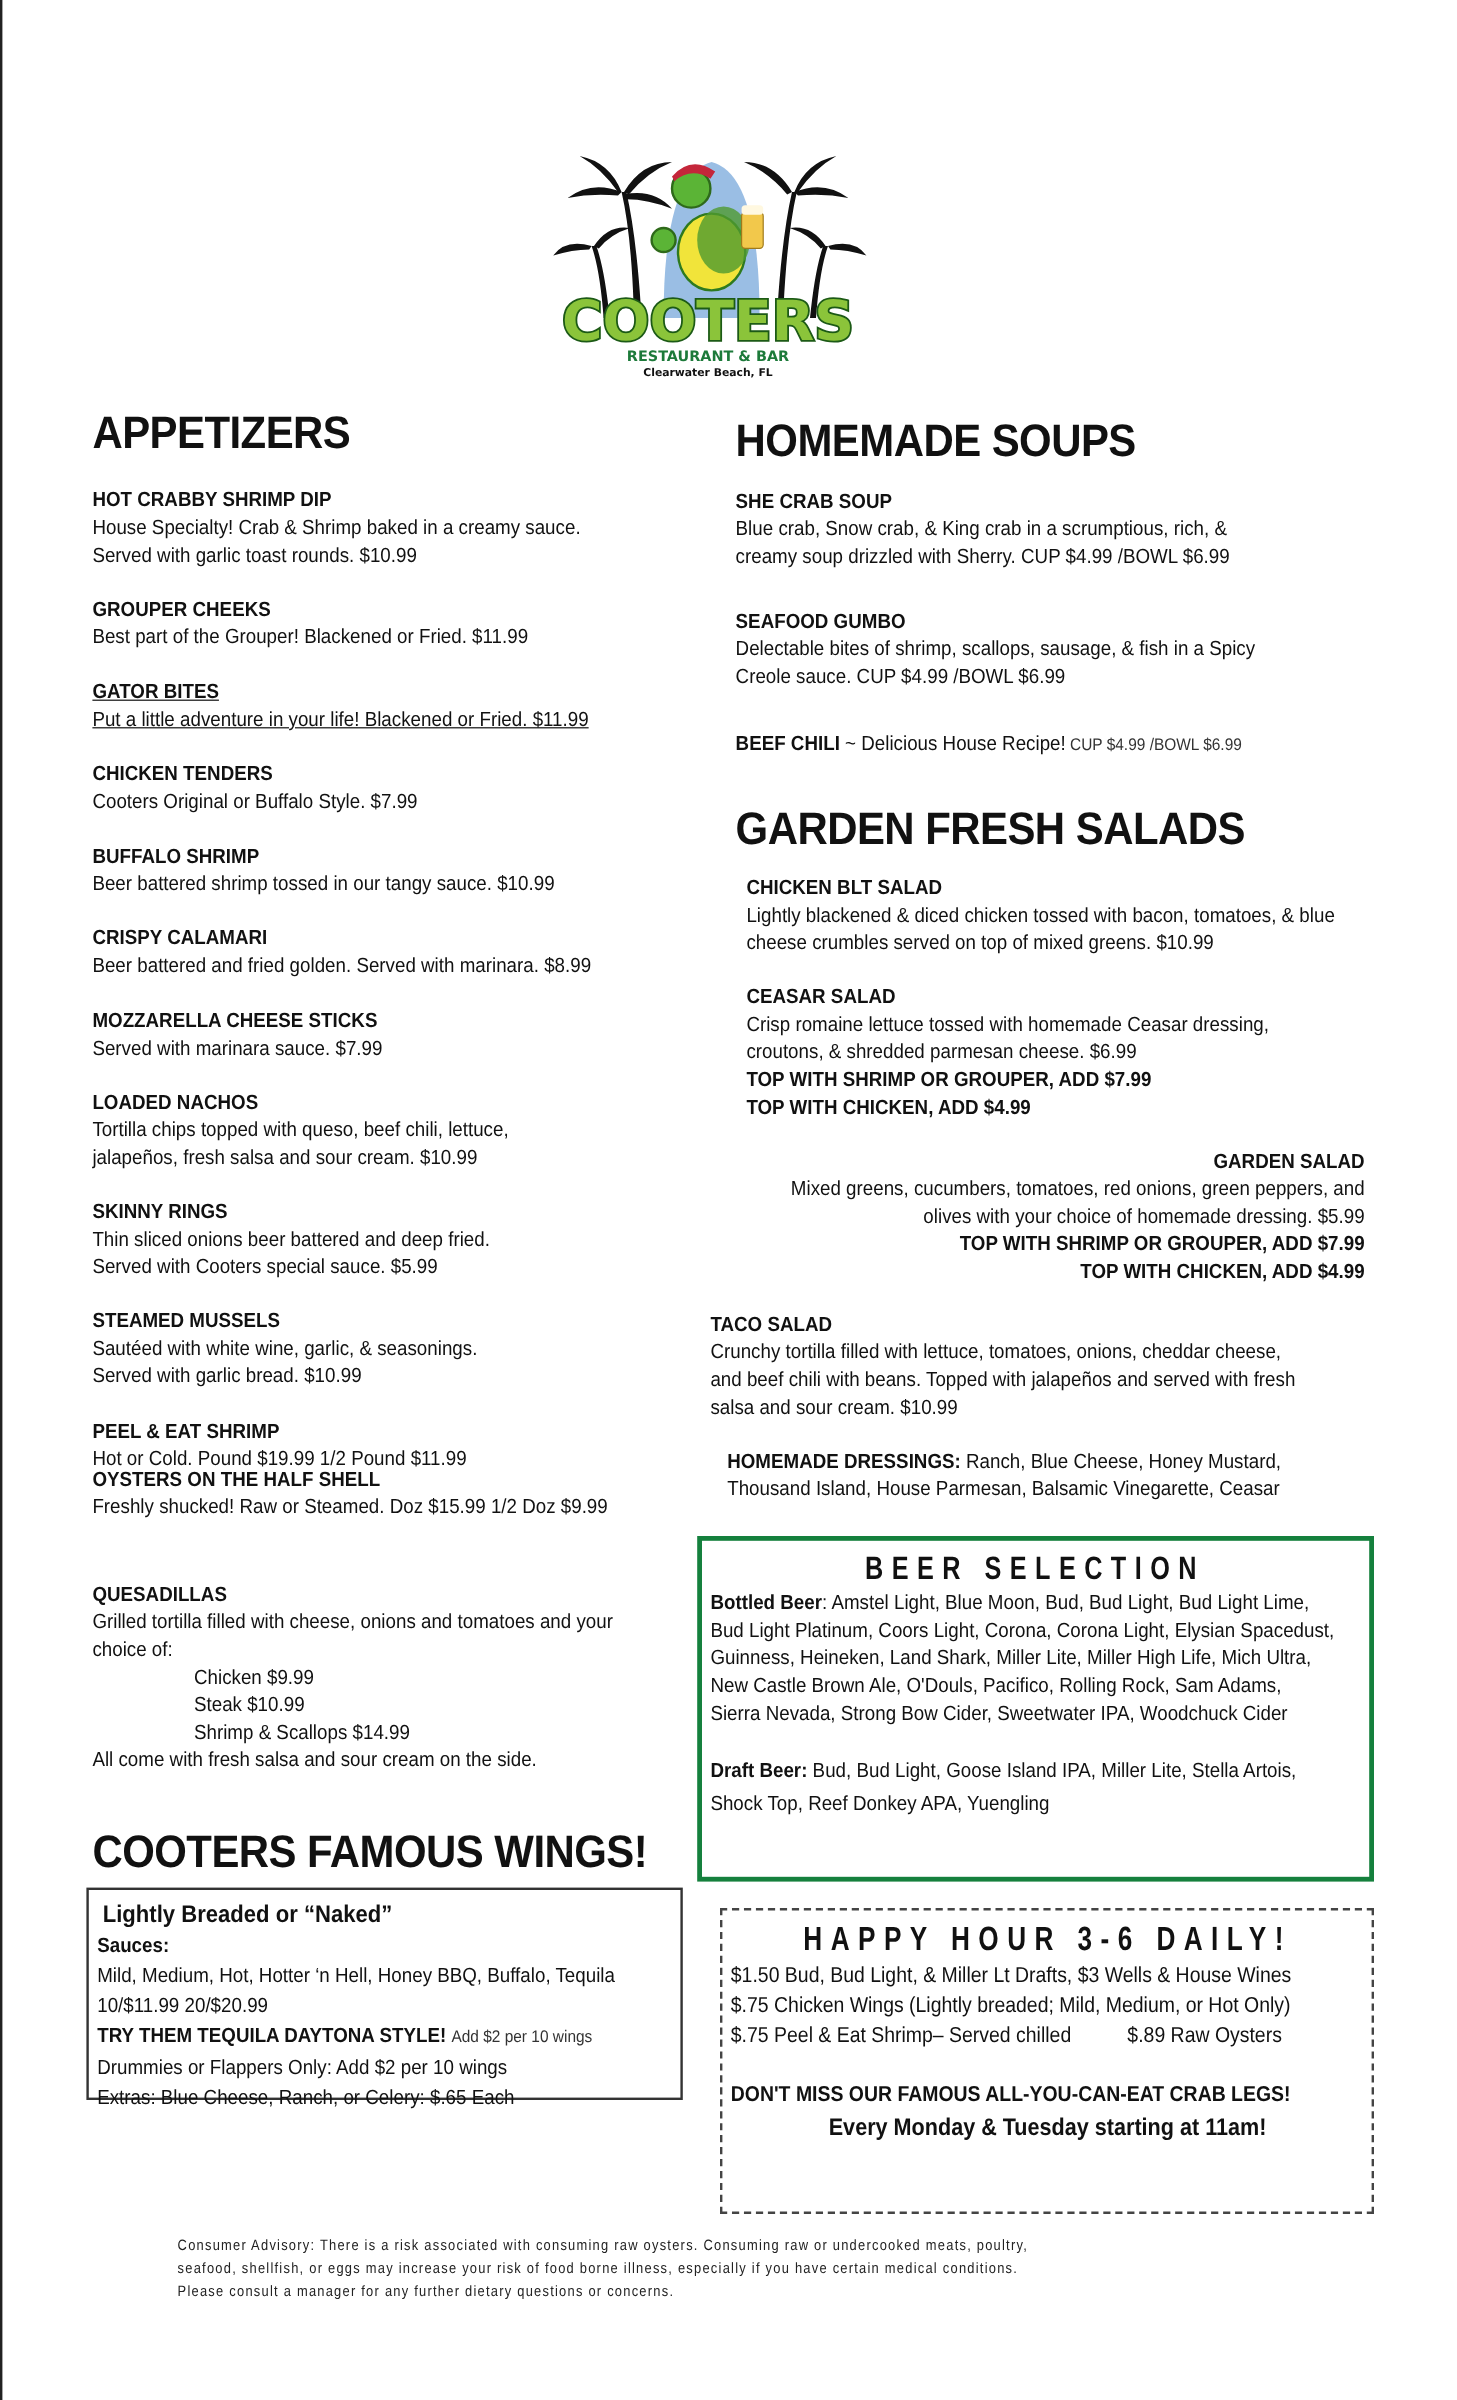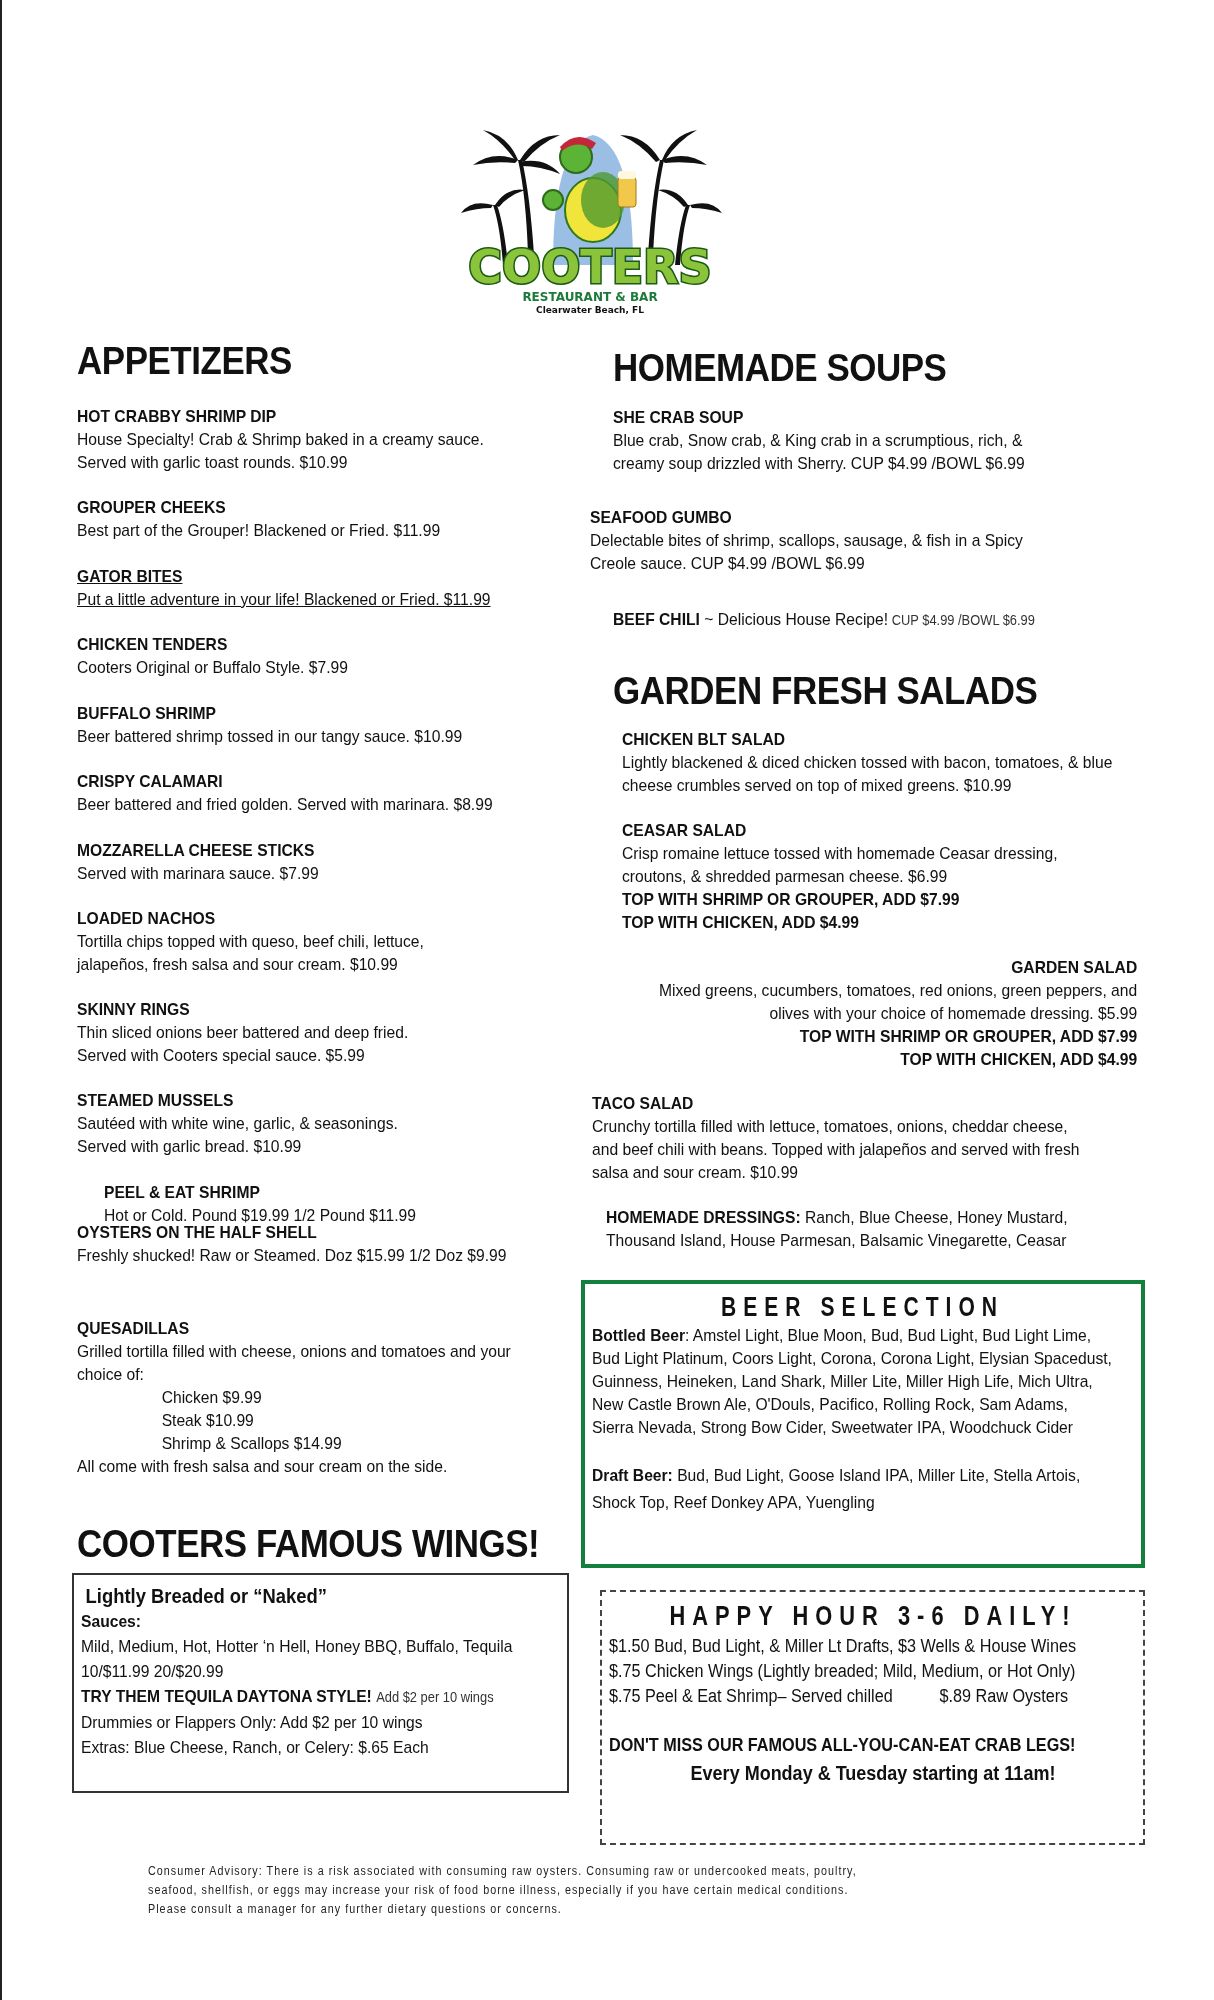--- a/index.html
+++ b/index.html
@@ -17,21 +17,21 @@
   .item-name { font-weight:bold; font-size:17px; line-height:22px; transform:scaleX(0.92); transform-origin:left; display:block; white-space:nowrap; }
   .item-desc { font-size:17px; line-height:23px; transform:scaleX(0.92); transform-origin:left; display:block; white-space:nowrap; }
   .bold-line { font-weight:bold; }
 
   
   #appetizers { left:77px; top:342px; width:500px; }
   .app-list { position:absolute; left:77px; width:500px; }
   .indent { padding-left:92px; }
 
   #wings-title { left:77px; top:1525px; }
-  .wings-box { position:absolute; left:72px; top:1573px; width:497px; height:220px;
+  .wings-box { position:absolute; left:72px; top:1573px; width:497px; height:177px;
                border:2px solid #333; box-sizing:border-box; padding:8px 24px 0 7px; }
   .wings-box .line { font-size:17px; line-height:25px; white-space:nowrap; transform:scaleX(0.92); transform-origin:left; }
   .wings-sub { font-weight:bold; font-size:20px !important; line-height:26px !important; padding-left:5px; }
   .small-grey { font-size:14px; color:#333; font-weight:normal; }
 
   
   #soups-title { left:613px; top:349px; }
   #salads-title { left:613px; top:672px; }
 
   .beer-box { position:absolute; left:581px; top:1280px; width:564px; height:288px;
@@ -130,21 +130,21 @@
 <div class="app-list" style="top:999px;">
   <span class="item-name">SKINNY RINGS</span>
   <span class="item-desc">Thin sliced onions beer battered and deep fried.</span>
   <span class="item-desc">Served with Cooters special sauce. $5.99</span>
 </div>
 <div class="app-list" style="top:1090px;">
   <span class="item-name">STEAMED MUSSELS</span>
   <span class="item-desc">Sautéed with white wine, garlic, &amp; seasonings.</span>
   <span class="item-desc">Served with garlic bread. $10.99</span>
 </div>
-<div class="app-list" style="top:1182px;margin-left:27px;">
+<div class="app-list" style="top:1182px;">
   <span class="item-name">PEEL &amp; EAT SHRIMP</span>
   <span class="item-desc">Hot or Cold. Pound $19.99 1/2 Pound $11.99</span>
 </div>
 <div class="app-list" style="top:1222px;">
   <span class="item-name">OYSTERS ON THE HALF SHELL</span>
   <span class="item-desc">Freshly shucked! Raw or Steamed.   Doz $15.99 1/2 Doz $9.99</span>
 </div>
 <div class="app-list" style="top:1318px;">
   <span class="item-name">QUESADILLAS</span>
   <span class="item-desc">Grilled tortilla filled with cheese, onions and tomatoes and your</span>
@@ -165,21 +165,21 @@
   <div class="line">Drummies or Flappers Only: Add $2 per 10 wings</div>
   <div class="line">Extras: Blue Cheese, Ranch, or Celery:  $.65 Each</div>
 </div>
 
 <h1 class="sec-title abs" id="soups-title">HOMEMADE SOUPS</h1>
 <div class="app-list" style="left:613px; top:407px; width:560px;">
   <span class="item-name">SHE CRAB SOUP</span>
   <span class="item-desc">Blue crab, Snow crab, &amp; King crab in a scrumptious, rich, &amp;</span>
   <span class="item-desc">creamy soup drizzled with Sherry.  CUP $4.99 /BOWL $6.99</span>
 </div>
-<div class="app-list" style="left:590px; top:507px; width:560px;">
+<div class="app-list" style="left:613px; top:507px; width:560px;">
   <span class="item-name">SEAFOOD GUMBO</span>
   <span class="item-desc">Delectable bites of shrimp, scallops, sausage, &amp; fish in a Spicy</span>
   <span class="item-desc">Creole sauce. CUP $4.99 /BOWL $6.99</span>
 </div>
 <div class="app-list" style="left:613px; top:608px; width:560px;">
   <span class="item-desc"><b>BEEF CHILI</b><span> ~ Delicious House Recipe!</span><span class="small-grey"> CUP $4.99 /BOWL $6.99</span></span>
 </div>
 
 <h1 class="sec-title abs" id="salads-title">GARDEN FRESH SALADS</h1>
 <div class="app-list" style="left:622px; top:729px; width:560px;">

